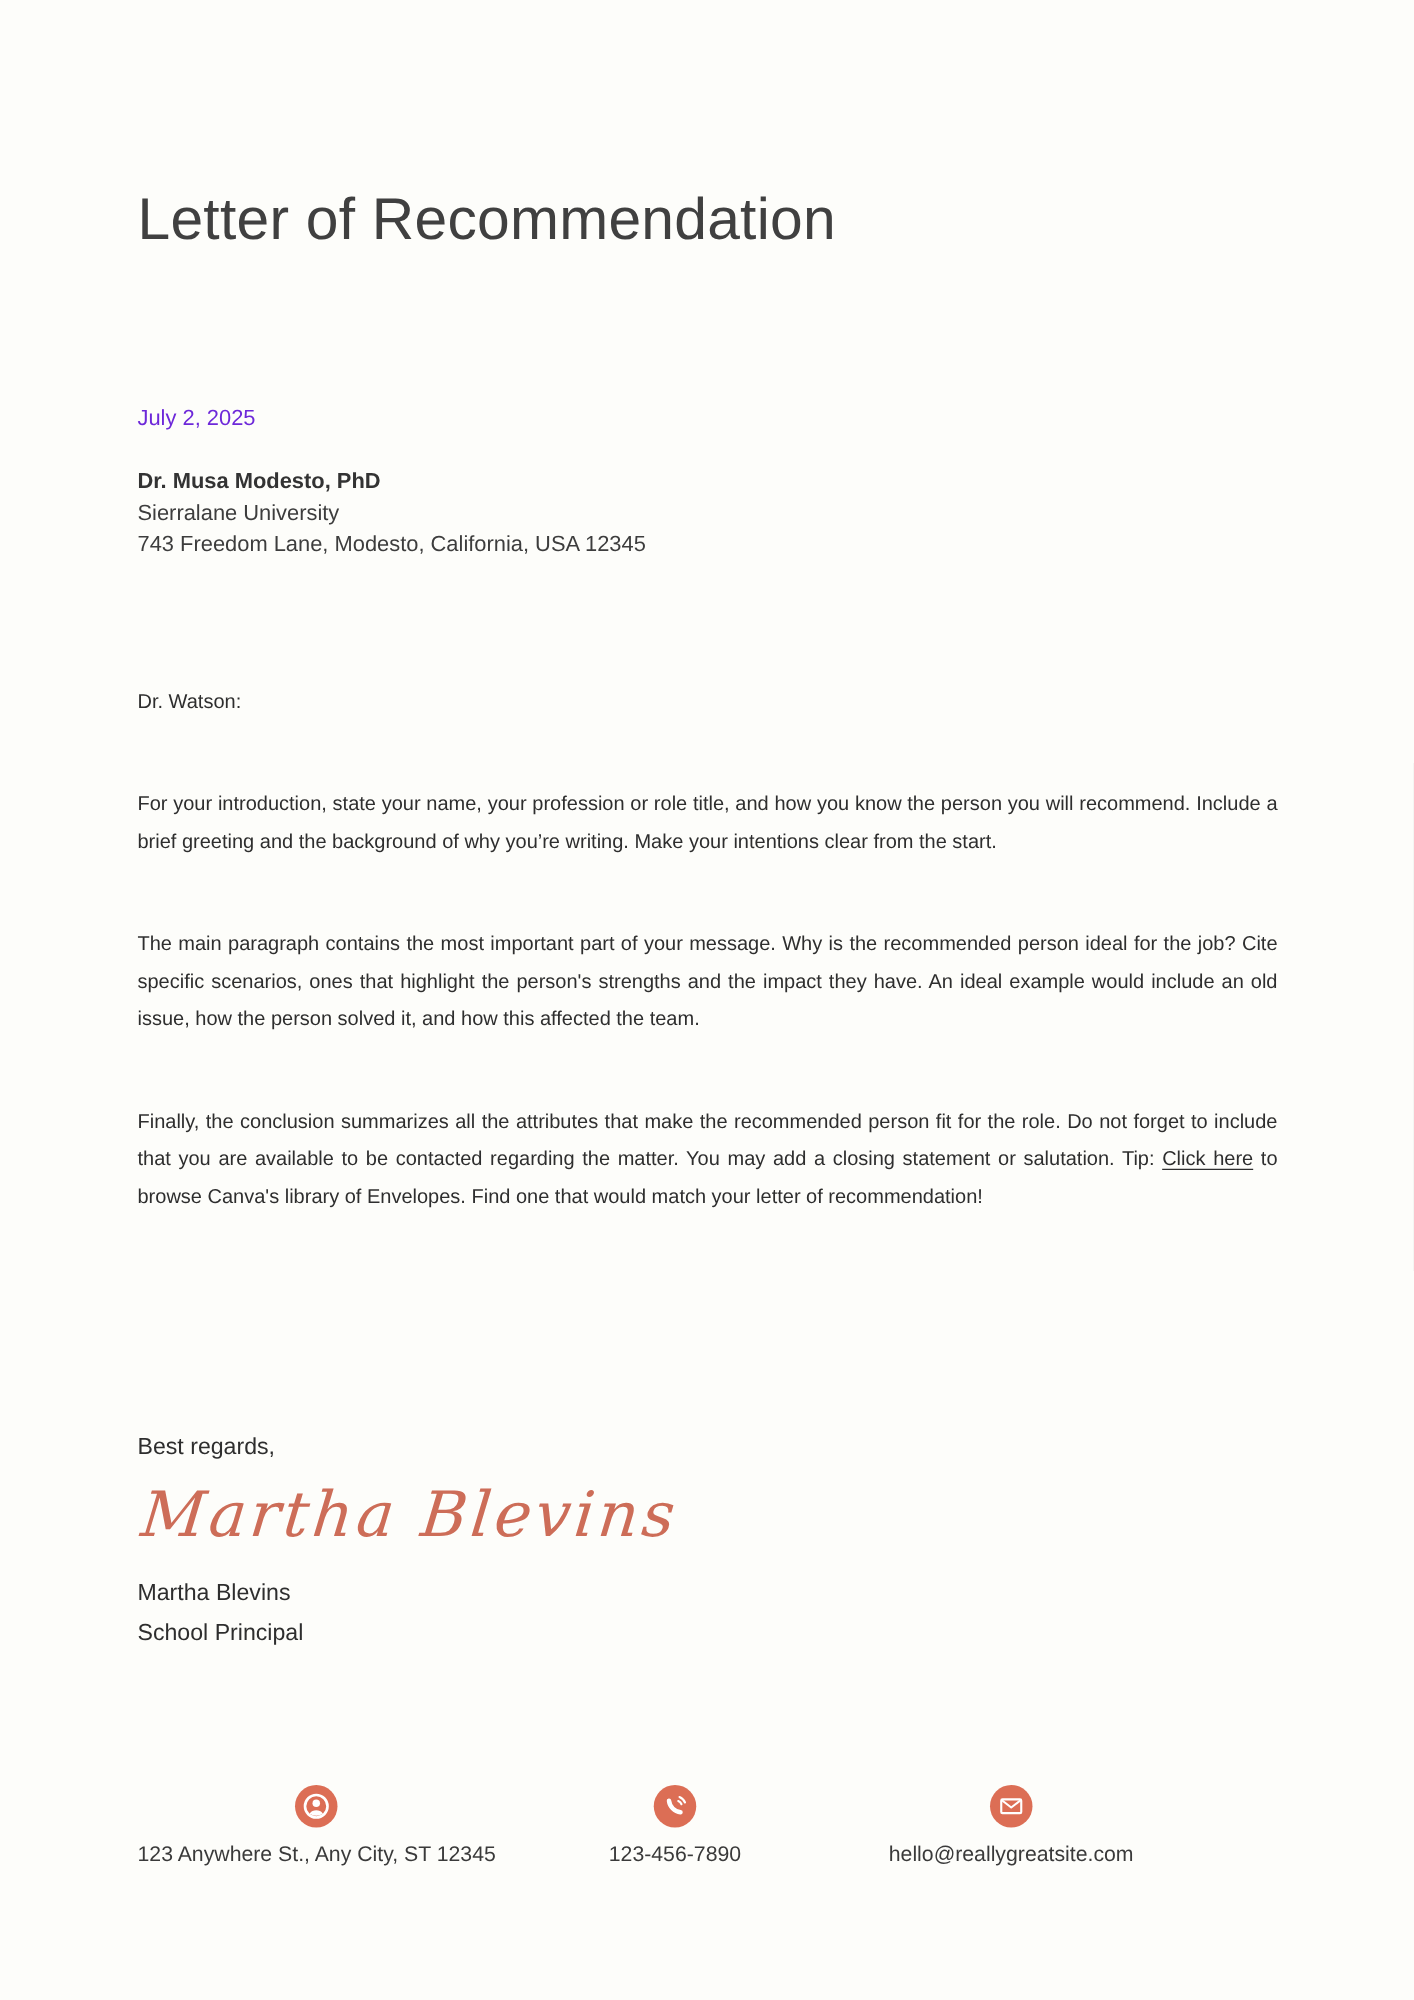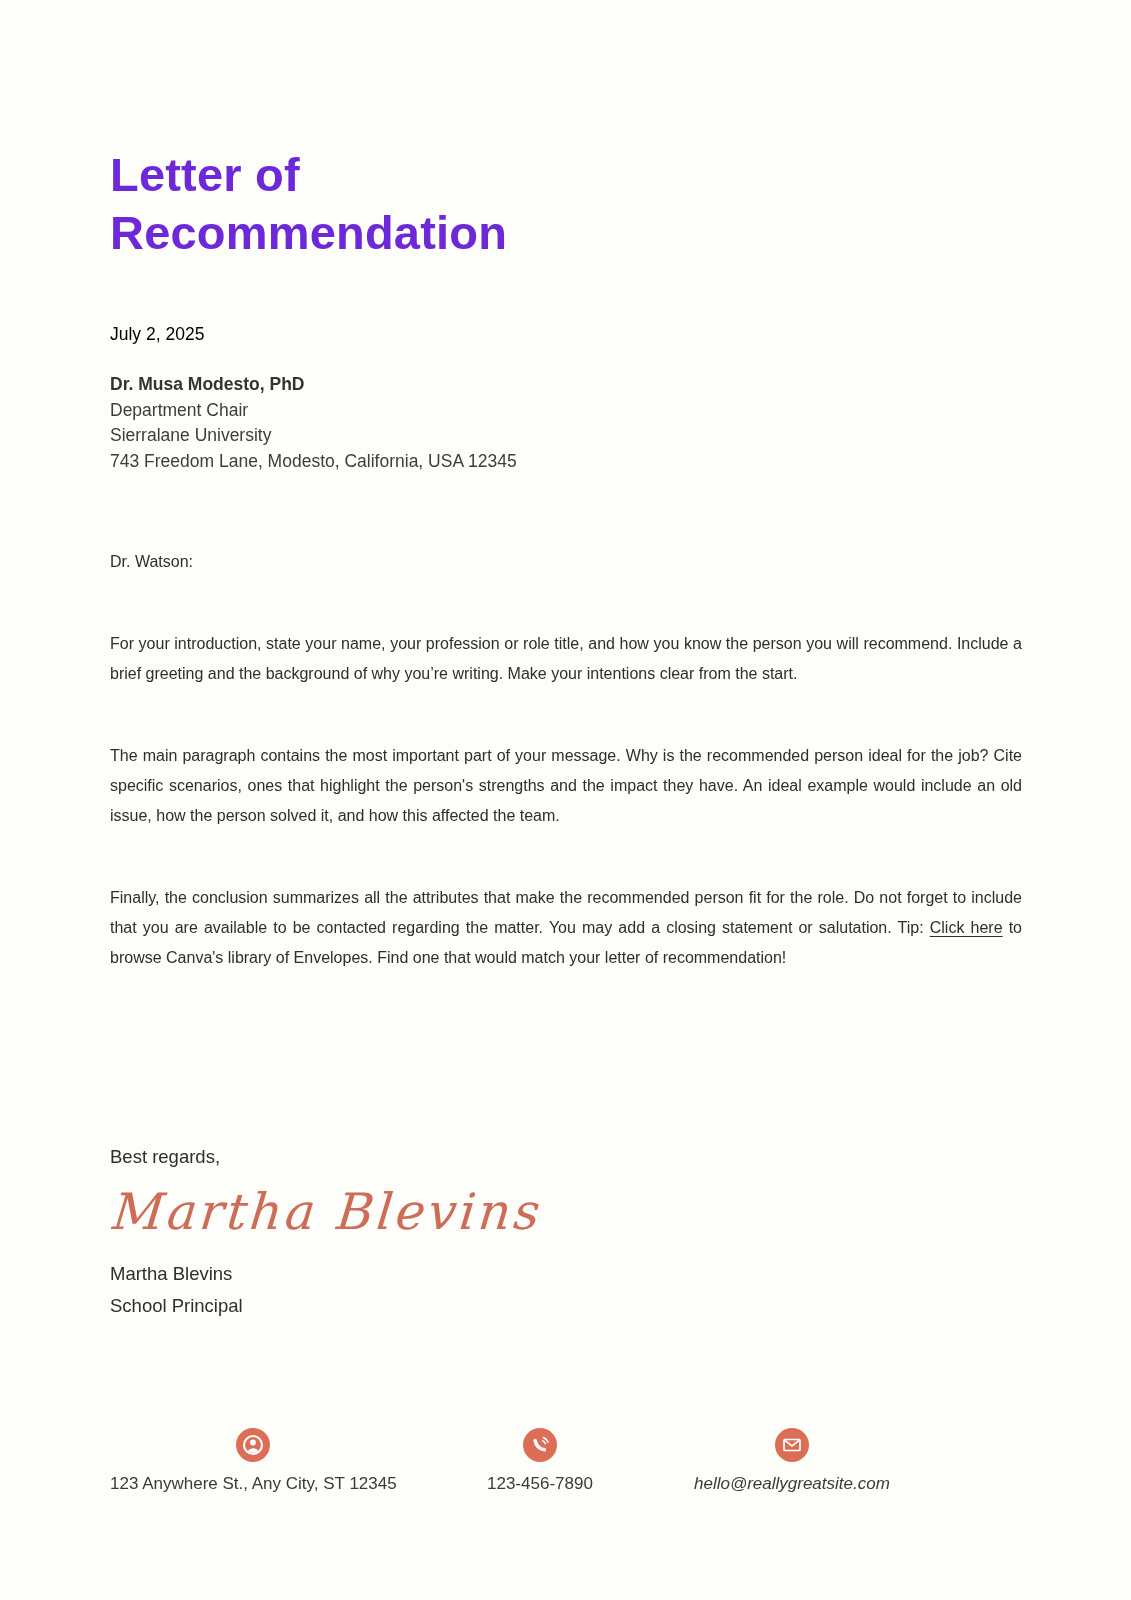--- a/index.html
+++ b/index.html
@@ -14,30 +14,30 @@
     color: #303030;
     overflow: hidden;
   }
   .doc-title {
     position: absolute;
     left: 110px;
     top: 146px;
     width: 560px;
     font-size: 47px;
     line-height: 58px;
-    font-weight: 700;
-    color: #6d28d9;
+    font-weight: 400;
+    color: #404040;
     letter-spacing: 0.2px;
   }
   .date-line {
     position: absolute;
     left: 110px;
     top: 324px;
     font-size: 17.5px;
-    color: #000000;
+    color: #6d28d9;
   }
   .recipient-block {
     position: absolute;
     left: 110px;
     top: 372px;
     font-size: 17.5px;
     line-height: 25.5px;
     color: #3d3d3d;
   }
   .recipient-name { font-weight: 700; color: #333; }
@@ -91,21 +91,21 @@
     display: flex;
     align-items: center;
     gap: 12px;
     font-size: 17px;
     color: #3a3a3a;
     white-space: nowrap;
     flex-direction: column;
   }
   .footer-item.addr  { left: 110px; }
   .footer-item.phone { left: 487px; }
-  .footer-item.mail  { left: 694px; font-style: italic; }
+  .footer-item.mail  { left: 711px; }
   .icon-circle {
     width: 34px;
     height: 34px;
     border-radius: 50%;
     background: #dc6e55;
     display: flex;
     align-items: center;
     justify-content: center;
     flex: 0 0 auto;
   }
@@ -115,21 +115,20 @@
 <body>
 
 <div class="page">
 
   <h1 class="doc-title">Letter of Recommendation</h1>
 
   <div class="date-line">July 2, 2025</div>
 
   <div class="recipient-block">
     <div class="recipient-name">Dr. Musa Modesto, PhD</div>
-    <div>Department Chair</div>
     <div>Sierralane University</div>
     <div>743 Freedom Lane, Modesto, California, USA 12345</div>
   </div>
 
   <div class="letter-body">
     <p class="salutation">Dr. Watson:</p>
     <p>For your introduction, state your name, your profession or role title, and how you know the person you will recommend. Include a brief greeting and the background of why you’re writing. Make your intentions clear from the start.</p>
     <p>The main paragraph contains the most important part of your message. Why is the recommended person ideal for the job? Cite specific scenarios, ones that highlight the person's strengths and the impact they have. An ideal example would include an old issue, how the person solved it, and how this affected the team.</p>
     <p><span>Finally, the conclusion summarizes all the attributes that make the recommended person fit for the role. Do not forget to include that you are available to be contacted regarding the matter. You may add a closing statement or salutation. Tip: </span><span class="body-link">Click here</span><span> to browse Canva's library of Envelopes. Find one that would match your letter of recommendation!</span></p>
   </div>

